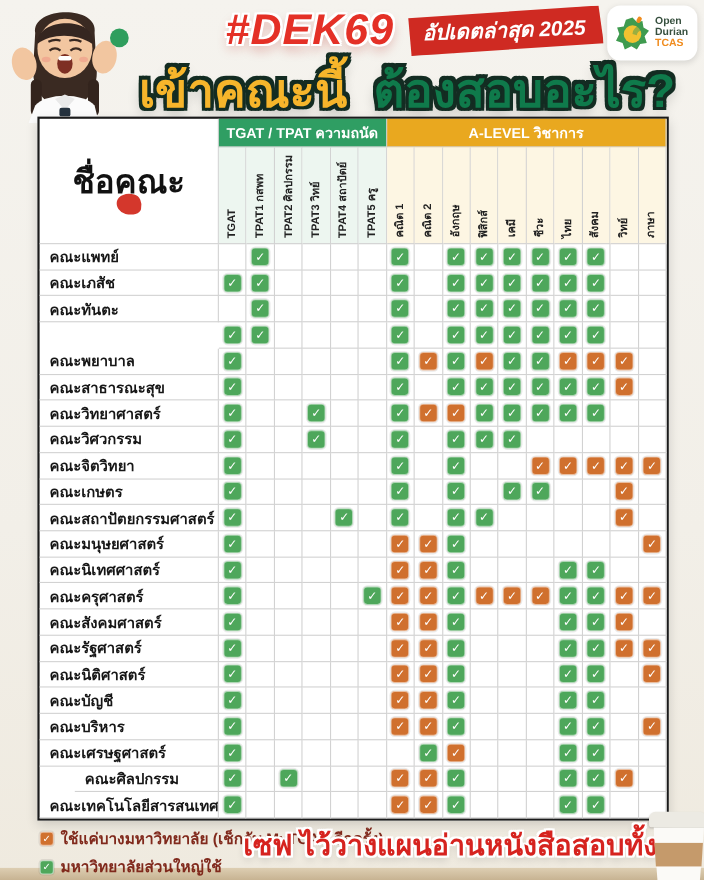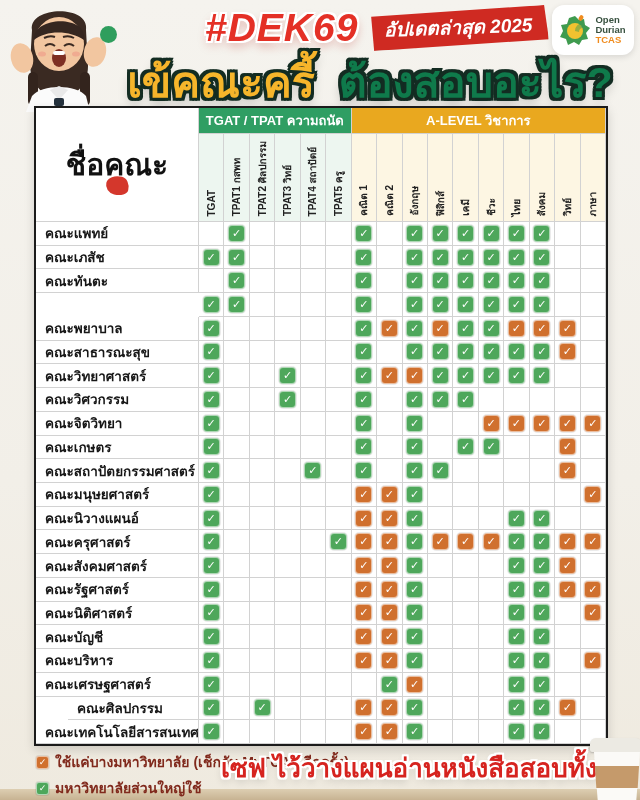--- a/index.html
+++ b/index.html
@@ -124,21 +124,21 @@
       <rect x="19" y="1" width="4" height="6" rx="2" fill="#f08c1e" transform="rotate(30 21 4)"></rect>
     </svg>
     <div class="logo-text">
       <div>Open</div>
       <div>Durian</div>
       <div class="tcas">TCAS</div>
     </div>
   </div>
 
   <div class="title">
-    <span class="t-y">เข้คณะครี้</span>
+    <span class="t-y">เข้าคณะนี้</span>
     <span class="t-g">ต้องสอบอะไร?</span>
   </div>
 
   <div class="exam-table" id="grid">
     <div class="cell name-head">ชื่อคณะ</div>
     <div class="cell group g1" style="background: rgb(47, 158, 99);">TGAT / TPAT ความถนัด</div>
     <div class="cell group g2" style="background: rgb(233, 168, 31);">A-LEVEL วิชาการ</div>
   <div class="cell collabel tpat" style="grid-area: 2 / 2;">
         <span>TGAT</span>
       </div>
@@ -571,21 +571,21 @@
       </div>
       <div class="cell mark" style="grid-area: 14 / 11;"></div>
       <div class="cell mark" style="grid-area: 14 / 12;"></div>
       <div class="cell mark" style="grid-area: 14 / 13;"></div>
       <div class="cell mark" style="grid-area: 14 / 14;"></div>
       <div class="cell mark" style="grid-area: 14 / 15;"></div>
       <div class="cell mark" style="grid-area: 14 / 16;"></div>
       <div class="cell mark" style="grid-area: 14 / 17;">
         <div class="chk" style="background: rgb(208, 112, 46);">✓</div>
       </div>
-      <div class="cell rowname" style="grid-area: 15 / 1;">คณะนิวางแผนอ์</div>
+      <div class="cell rowname" style="grid-area: 15 / 1;">คณะนิเทศศาสตร์</div>
       <div class="cell mark" style="grid-area: 15 / 2;">
         <div class="chk" style="background: rgb(78, 167, 91);">✓</div>
       </div>
       <div class="cell mark" style="grid-area: 15 / 3;"></div>
       <div class="cell mark" style="grid-area: 15 / 4;"></div>
       <div class="cell mark" style="grid-area: 15 / 5;"></div>
       <div class="cell mark" style="grid-area: 15 / 6;"></div>
       <div class="cell mark" style="grid-area: 15 / 7;"></div>
       <div class="cell mark" style="grid-area: 15 / 8;">
         <div class="chk" style="background: rgb(208, 112, 46);">✓</div>

